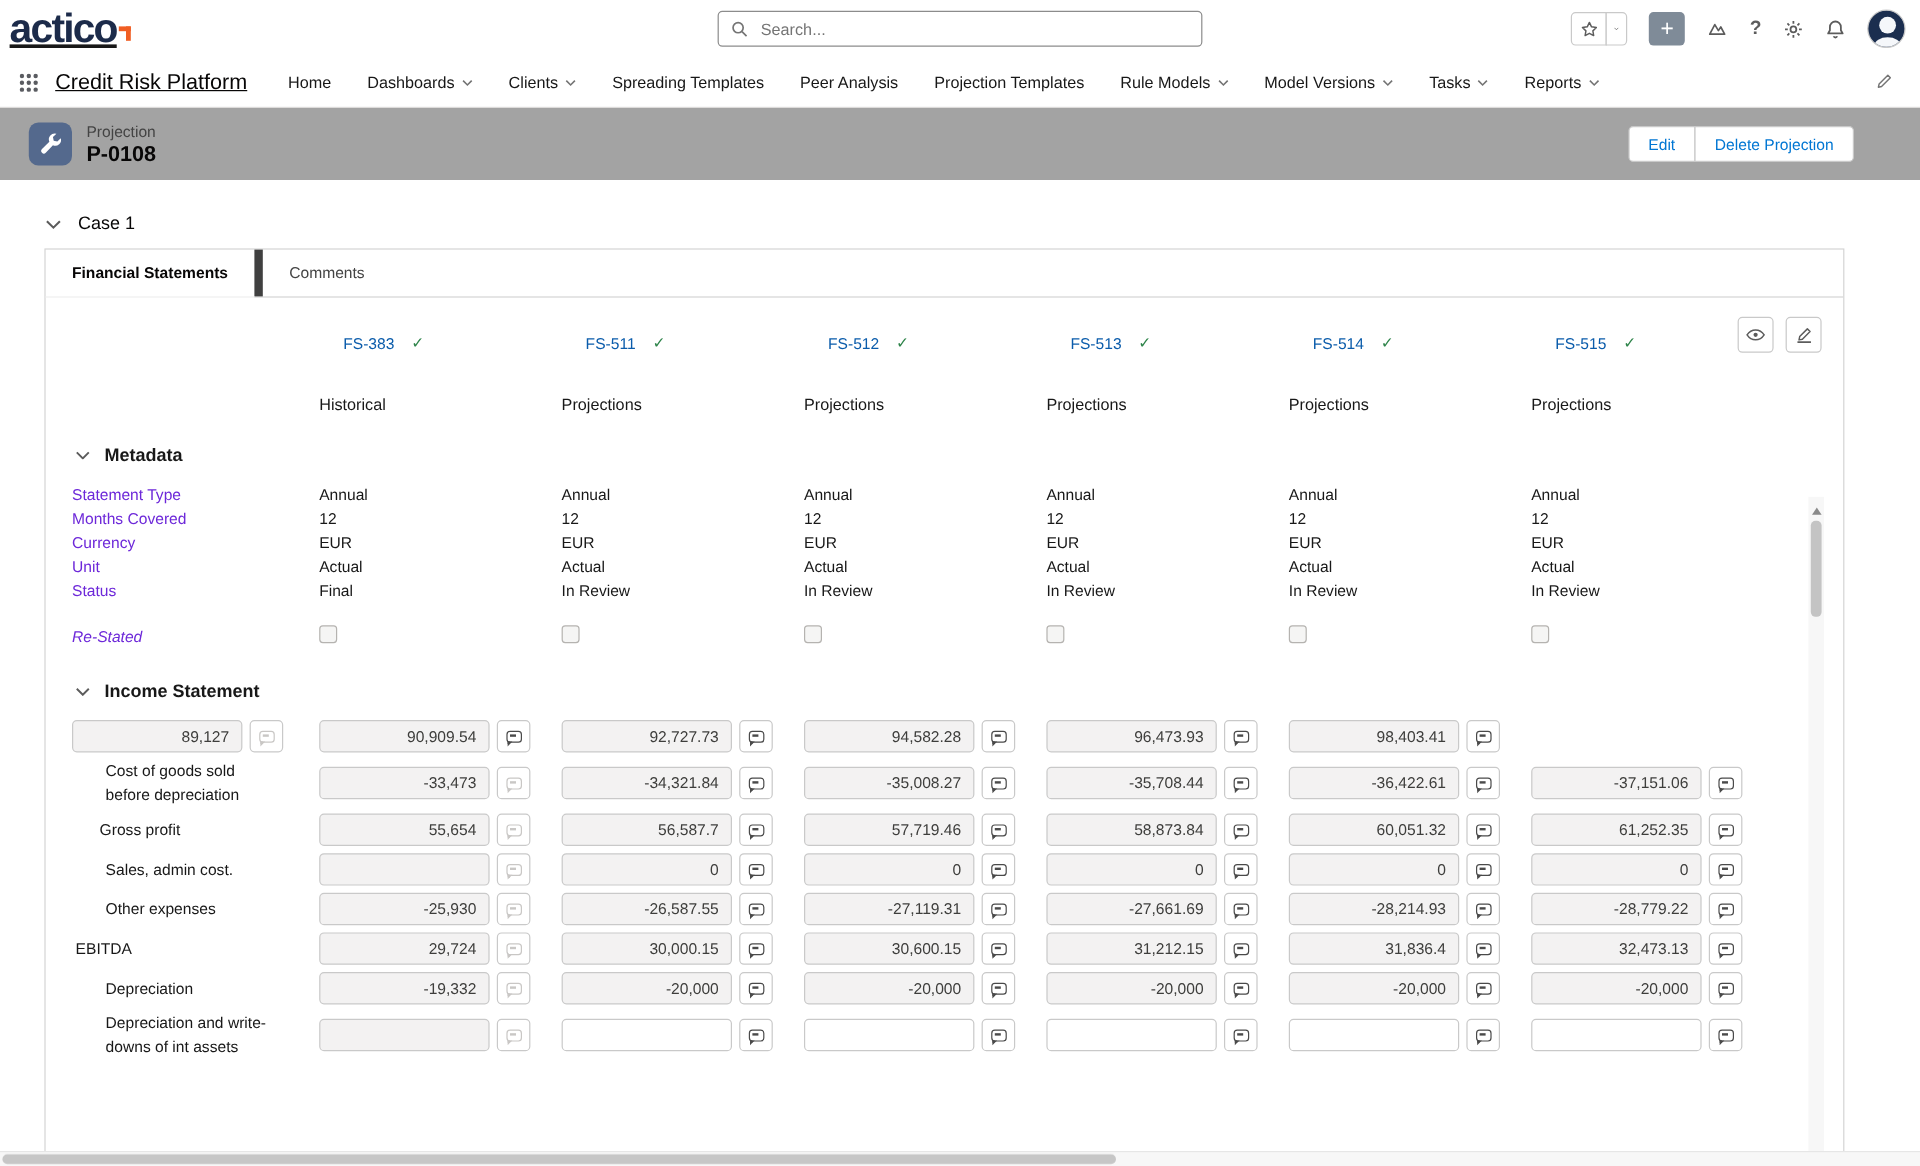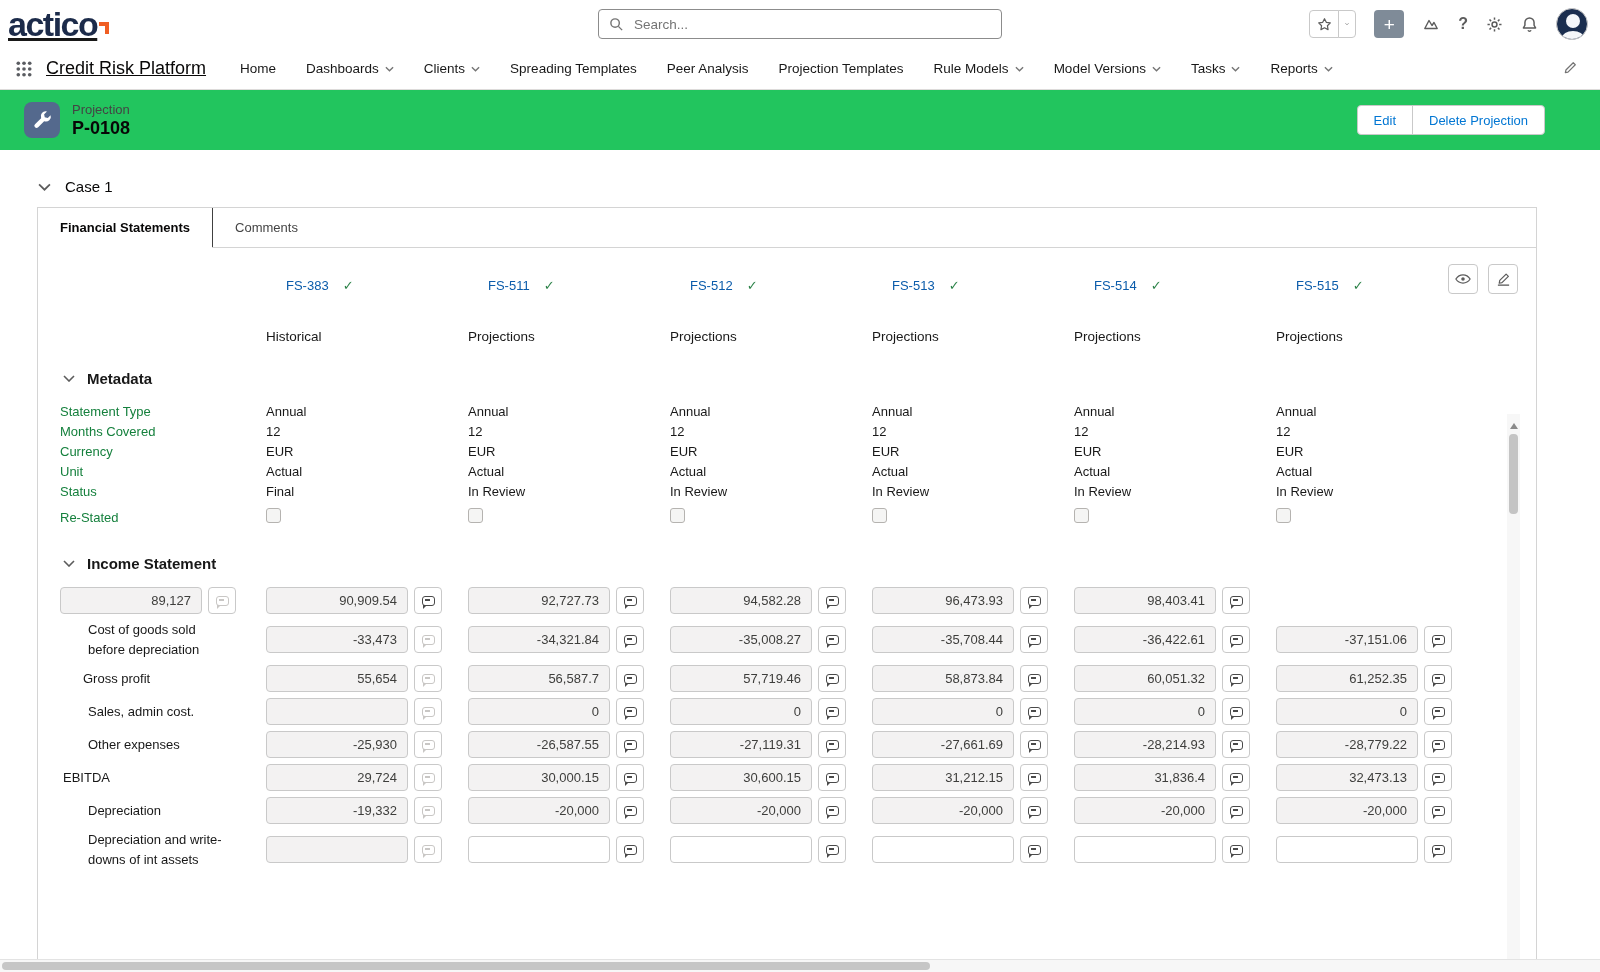--- a/index.html
+++ b/index.html
@@ -28,57 +28,57 @@
 
   
   .nav { height:42px; display:flex; align-items:center; padding:0 16px; border-bottom:1px solid #dddbda; background:#fff; }
   .waffle { border:none; background:none; cursor:pointer; padding:0; display:flex; }
   .app-name { font-size:18px; color:#080707; margin-left:14px; white-space:nowrap;text-decoration:underline; }
   .nav-items { display:flex; gap:30px; margin-left:34px; align-items:center; }
   .nav-item { display:flex; align-items:center; gap:6px; font-size:13.5px; color:#181818; cursor:pointer; text-decoration:none; white-space:nowrap; }
   .nav-edit { margin-left:auto; border:none; background:none; cursor:pointer; }
 
   
-  .rh { height:60px; background:#22c55e; display:flex; align-items:center; padding:0 55px 0 24px; }
+  .rh { height:60px; background:#a3a3a3; display:flex; align-items:center; padding:0 55px 0 24px; }
   .obj-icon { width:36px; height:36px; border-radius:8px; background:#54698d; display:flex; align-items:center; justify-content:center; }
   .rh-text { margin-left:12px; }
   .obj-label { font-size:13px; color:#444; }
   .rec-name { font-size:18px; font-weight:700; color:#080707; margin-top:1px; }
   .rh-actions { margin-left:auto; display:flex; }
   .act-btn { height:30px; background:#fff; border:1px solid #c9c9c9; color:#0176d3; font-size:13px; padding:0 16px; cursor:pointer; white-space:nowrap; }
   .act-btn.first { border-radius:4px 0 0 4px; }
   .act-btn.last { border-radius:0 4px 4px 0; margin-left:-1px; }
 
   
   .content { padding:0 63px 0 37px; }
   .case-row { margin:28px 0 12px 1px; display:flex; align-items:center; gap:14px; }
   .case-title { font-size:15px; color:#080707; }
 
   .panel { border:1px solid #d4d4d4; position:relative; height:800px; background:#fff; }
   .tabs { display:flex; height:40px; border-bottom:1px solid #d4d4d4; }
   .tab { padding:0 22px; display:flex; align-items:center; font-size:13px; cursor:pointer; color:#444; }
-  .tab.active { color:#080707; font-weight:700; border-right:1px solid #404040; position:relative; }
+  .tab.active { color:#080707; font-weight:700; border-right:7px solid #404040; position:relative; }
   .tab.active::after { content:''; position:absolute; left:0; right:0; bottom:-1px; height:1px; background:#fff; }
   .tools { position:absolute; top:56px; right:18px; display:flex; gap:10px; }
   .tool { width:30px; height:30px; background:#fff; border:1px solid #c9c9c9; border-radius:4px; display:flex; align-items:center; justify-content:center; cursor:pointer; }
 
   .sheet { padding-left:22px; }
   .grid-row { display:grid; grid-template-columns:206px repeat(6,202px); align-items:center; }
   .head-ids { margin-top:30px; }
   .cid { display:flex; align-items:center; gap:14px; padding-left:20px; }
   .fs-link { font-size:13px; color:#0b5cab; cursor:pointer; text-decoration:none; }
   .chk { color:#2e844a; font-size:13px; font-weight:700; }
   .head-sub { margin-top:36px; font-size:13.5px; color:#181818; }
   .head-sub.dates { margin-top:11px; }
 
   .sec-head { display:flex; align-items:center; gap:12px; margin:26px 0 15px 3px; font-size:15px; font-weight:600; color:#181818; }
 
   .meta-row { display:grid; grid-template-columns:206px repeat(6,202px); font-size:13px; line-height:20px; }
-  .mlabel { color:#15803d; }
-  .cbrow { margin-top:6px; }
+  .mlabel { color:#6d28d9; }
+  .cbrow { margin-top:18px;font-style:italic; }
   .cb { width:15px; height:15px; border:1px solid #b5b3b0; border-radius:3px; background:#f5f5f4; display:inline-block; cursor:pointer; }
 
   .fin-row { display:grid; grid-template-columns:206px repeat(6,202px); align-items:center; margin-bottom:6px; }
   .flabel { font-size:13px; line-height:1.5; padding-right:34px; color:#181818; }
   .lvl0 { padding-left:3px; } .lvl1 { padding-left:23px; } .lvl2 { padding-left:28px; }
   .cellv { display:flex; align-items:center; gap:6px; }
   .num { width:142px; height:27px; border:1px solid #c9c9c9; border-radius:4px; background:#f3f2f2; text-align:right; padding:0 10px; font-size:13px; color:#3e3e3c; outline:none; }
   .num.ed { background:#fff; }
   .cbtn { width:28px; height:27px; border:1px solid #c9c9c9; border-radius:4px; background:#fff; display:flex; align-items:center; justify-content:center; cursor:pointer; padding:0; }
   .bubble { position:relative; width:13px; height:10px; border:1.5px solid currentColor; border-radius:3px; color:#4a4a4a; display:inline-block; }

